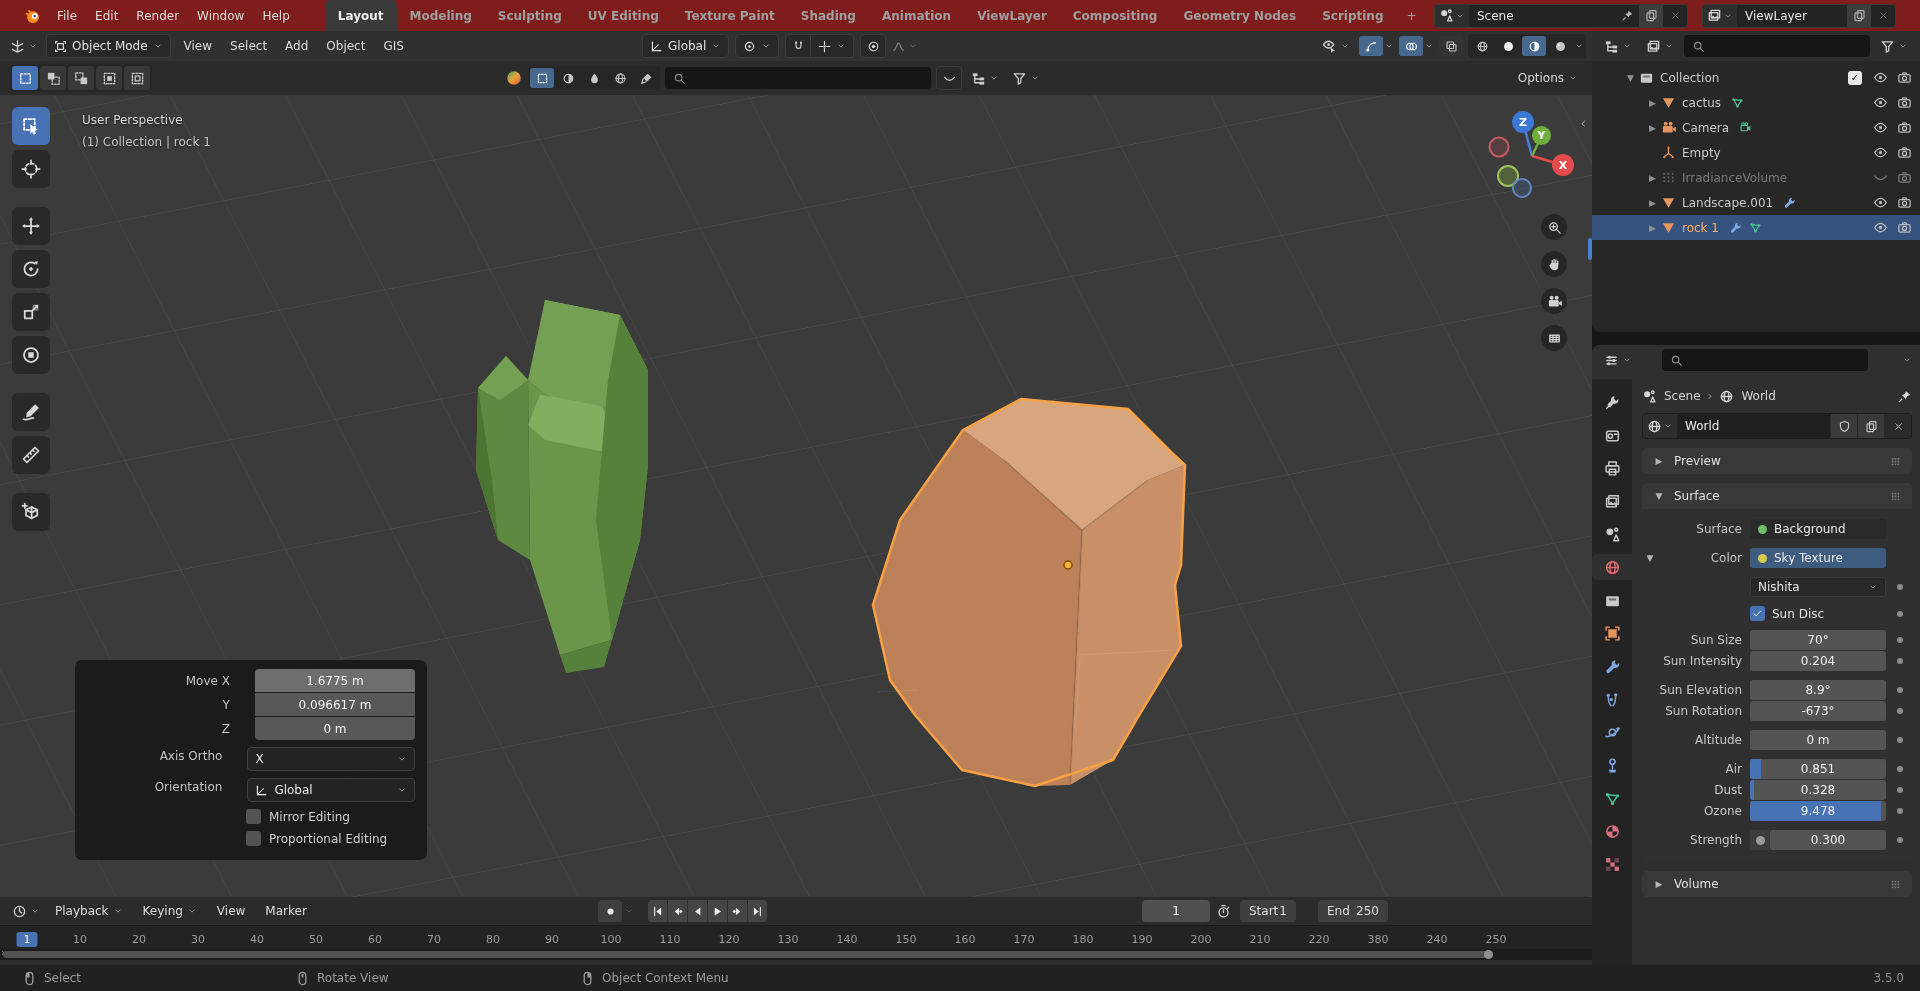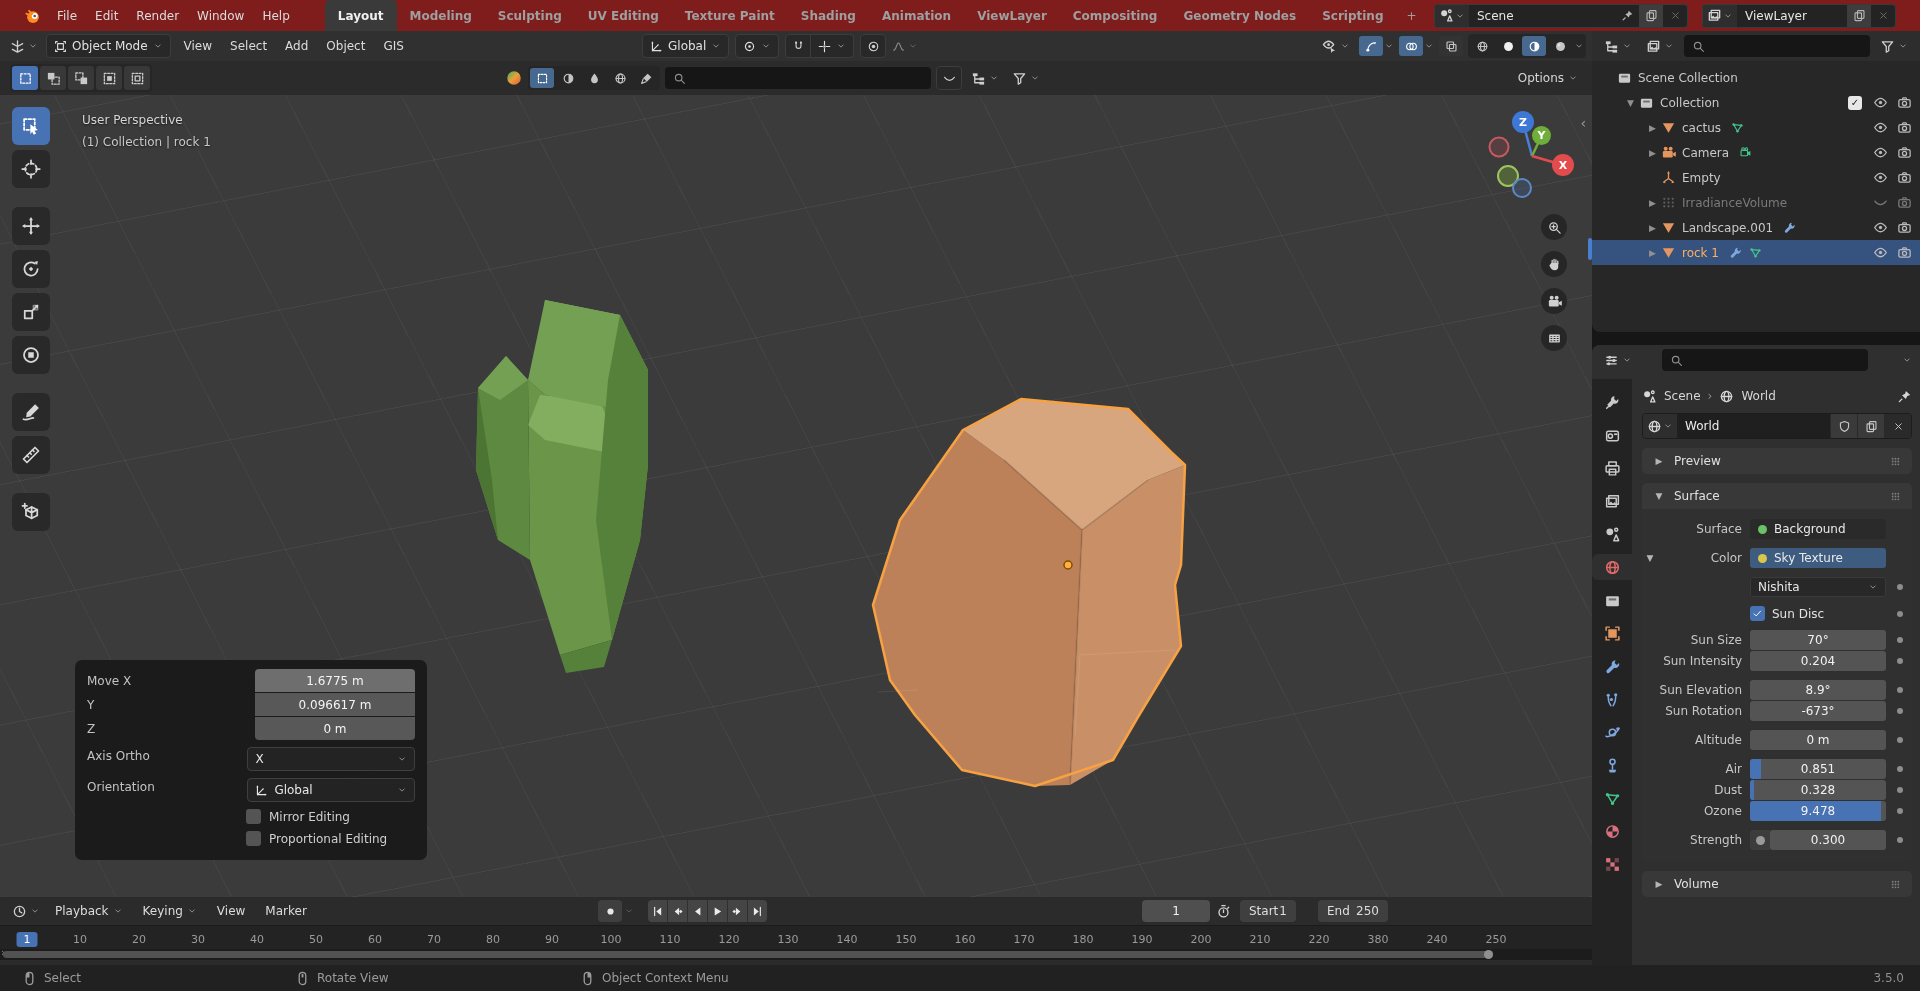--- a/index.html
+++ b/index.html
@@ -70,21 +70,21 @@
   .navbtn{position:absolute;width:26px;height:26px;border-radius:50%;background:rgba(35,35,35,.85);
           display:flex;align-items:center;justify-content:center;color:#d0d0d0;}
   .collapse-arrow{position:absolute;right:6px;top:20px;color:#9a9a9a;font-size:14px;}
   .blue-sliver{position:absolute;right:0;top:143px;width:4px;height:22px;background:#4a7fd0;border-radius:2px;}
 
   
   .move-panel{position:absolute;left:75px;top:565px;width:352px;border-radius:7px;
               background:rgba(25,25,25,.93);padding:8px 12px 14px 12px;box-sizing:border-box;}
   .mp-title{display:flex;align-items:center;gap:6px;color:#e8e8e8;padding:2px 0 8px 2px;}
   .mrow{display:flex;align-items:center;margin-top:1px;}
-  .mlabel{width:150px;margin-right:25px;color:#c3c3c3;}
+  .mlabel{width:150px;text-align:right;margin-right:25px;color:#c3c3c3;}
   .mfield{width:168px;height:23px;background:#585858;display:flex;align-items:center;justify-content:center;color:#f4f4f4;}
   .mfield.first{border-radius:4px 4px 0 0;background:#6e6e6e;}
   .mfield.last{border-radius:0 0 4px 4px;}
   .mdrop{width:168px;height:22px;background:#232323;border:1px solid #3f3f3f;border-radius:4px;
          display:flex;align-items:center;gap:6px;padding:0 7px;color:#e6e6e6;margin-top:6px;}
   .mdrop .chev{margin-left:auto;}
   .mcheckrow{display:flex;align-items:center;gap:8px;margin:7px 0 0 159px;color:#cfcfcf;}
   .checkbox{width:15px;height:15px;border-radius:3px;background:#545454;flex:0 0 auto;}
   .checkbox.on{background:#4772b3;display:flex;align-items:center;justify-content:center;color:#fff;}
 
@@ -943,36 +943,20 @@
             </span>
             <span class="ic chev">
               <svg viewBox="0 0 16 16">
                 <path class="s" d="M4.5 6.3L8 9.8l3.5-3.5"></path>
               </svg>
             </span>
           </span>
       </div>
       <div class="outl-rows">
 
-          <div class="orow" style="padding-left: 8px;">
-            <span class="arrow"></span>
-            <span class="ic c-gray">
-              <svg viewBox="0 0 16 16">
-                <rect class="f" x="2" y="4" width="12" height="9.5" rx="1.2"></rect>
-                <rect x="4.5" y="6" width="7" height="2" fill="rgba(0,0,0,0.45)"></rect>
-              </svg>
-            </span>
-            <span class="name">Scene Collection</span>
-            <span class="extras"></span>
-            <span class="rtoggles">
-              
-              
-              
-            </span>
-          </div>
 
           <div class="orow" style="padding-left: 30px;">
             <span class="arrow">▼</span>
             <span class="ic c-gray">
               <svg viewBox="0 0 16 16">
                 <rect class="f" x="2" y="4" width="12" height="9.5" rx="1.2"></rect>
                 <rect x="4.5" y="6" width="7" height="2" fill="rgba(0,0,0,0.45)"></rect>
               </svg>
             </span>
             <span class="name">Collection</span>

